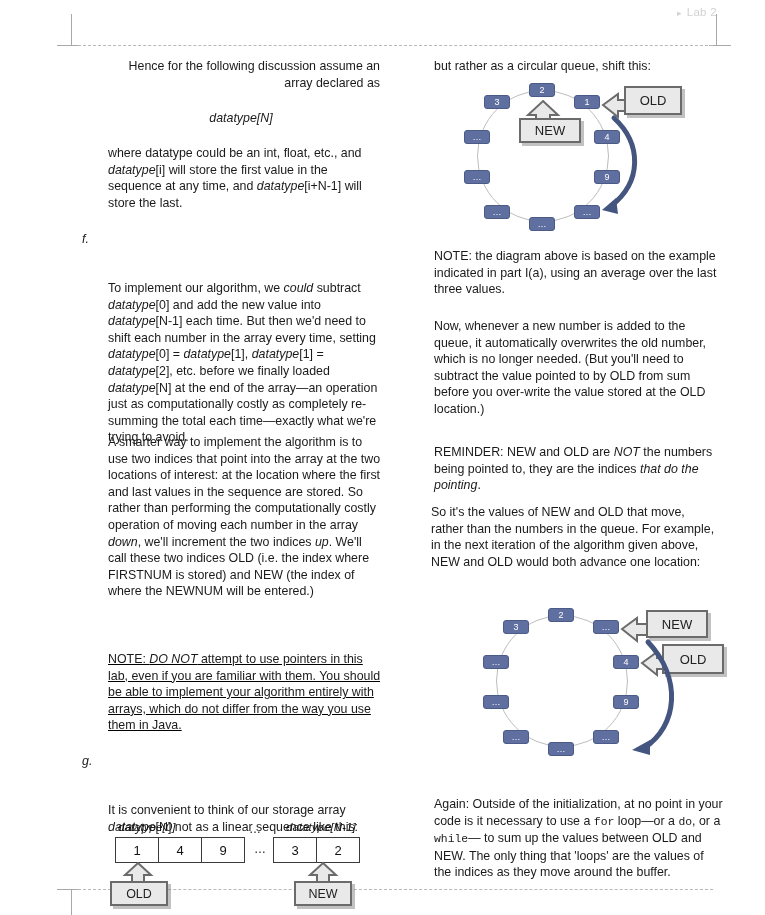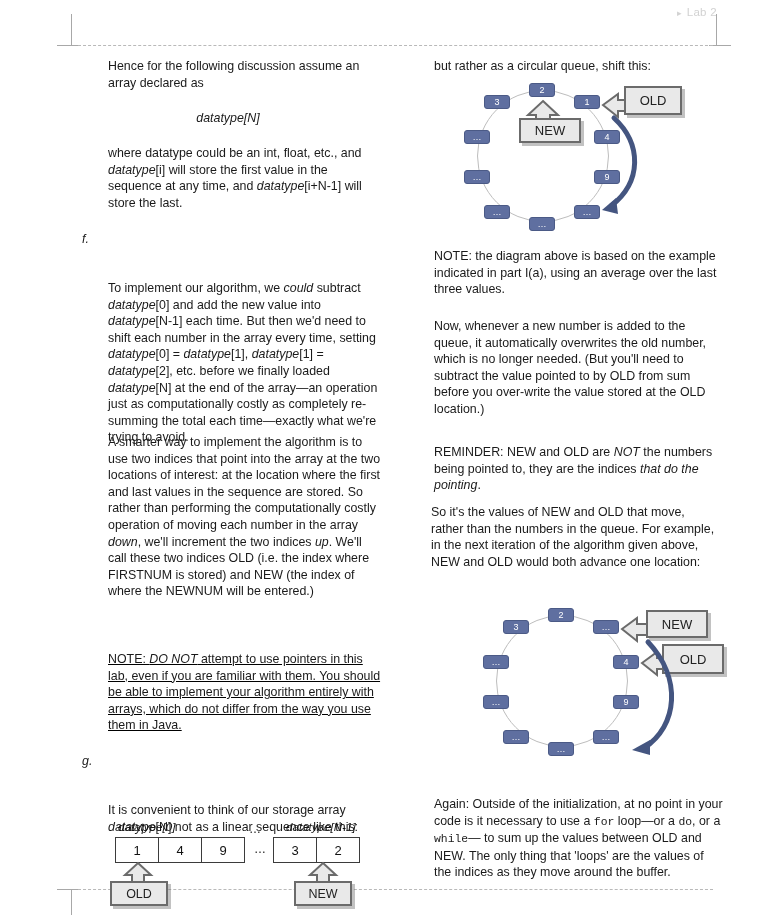--- a/index.html
+++ b/index.html
@@ -102,25 +102,25 @@
 
 <div class="mark v" style="left:71px;top:14px;height:32px;"></div>
 <div class="mark h" style="left:57px;top:45px;width:22px;"></div>
 <div class="mark v" style="left:716px;top:14px;height:32px;"></div>
 <div class="mark h" style="left:709px;top:45px;width:22px;"></div>
 <div class="mark v" style="left:71px;top:889px;height:26px;"></div>
 <div class="mark h" style="left:57px;top:889px;width:22px;"></div>
 <div class="dash" style="left:78px;top:45px;width:635px;"></div>
 <div class="dash" style="left:78px;top:889px;width:635px;"></div>
 
-<div class="blk colL" style="top:58px;left:108px;width:272px;">
+<div class="blk colL" style="top:58px;left:108px;width:272px;text-align:right;">
   <p class="t">Hence for the following discussion assume an array declared as</p>
 </div>
 
-<div class="blk" style="top:110px;left:92px;width:272px;">
+<div class="blk" style="top:110px;left:105px;width:272px;">
   <p class="t ctr it">datatype[N]</p>
 </div>
 
 <div class="blk" style="top:145px;left:108px;width:272px;">
   <p class="t"><span>where datatype could be an int, float, etc., and </span><span class="it">datatype</span><span>[i] will store the first value in the sequence at any time, and </span><span class="it">datatype</span><span>[i+N-1] will store the last.</span></p>
 </div>
 
 <div class="li" style="top:232px;left:82px;width:300px;">
   <span class="mk">f.</span>
   <div class="bd">

